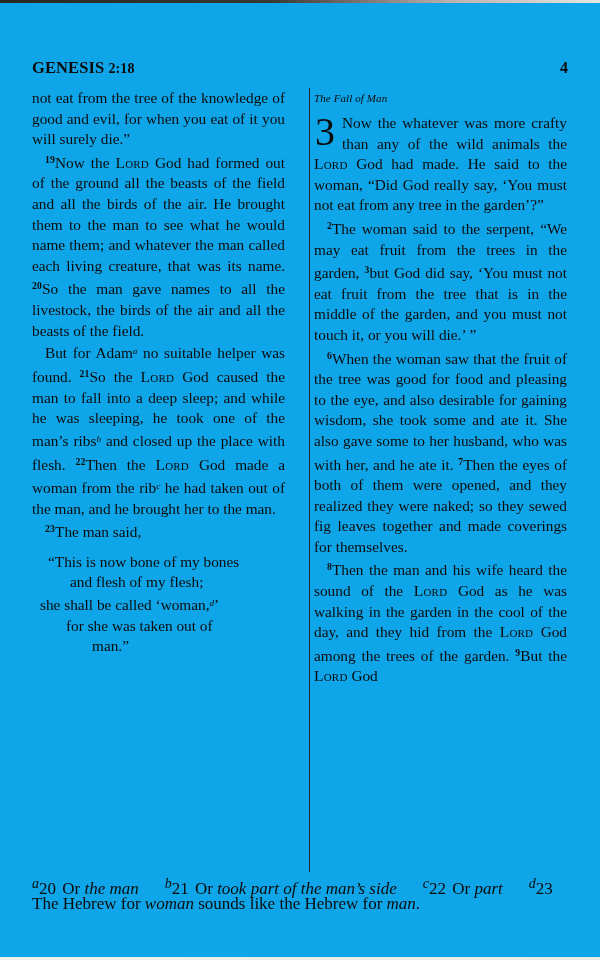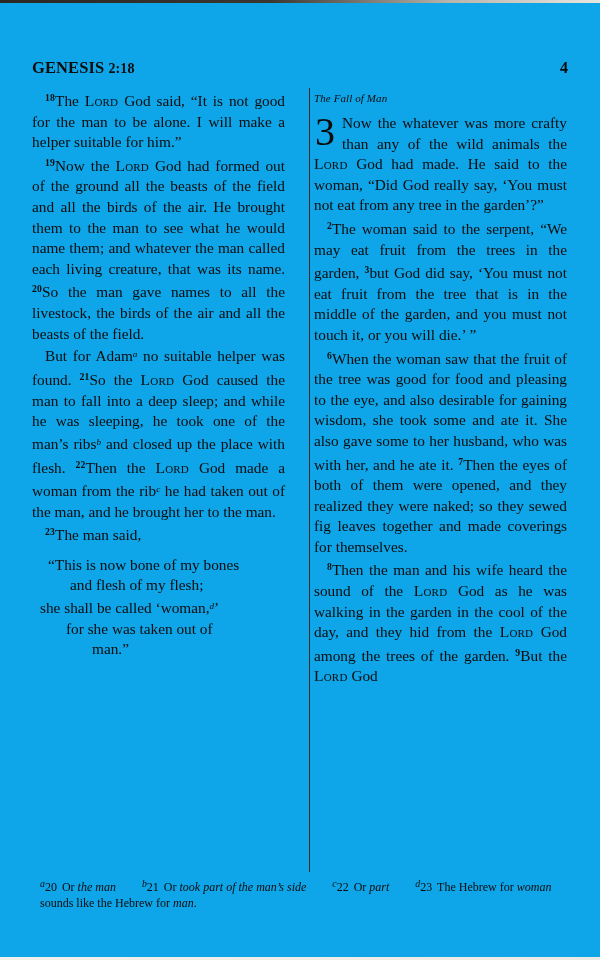--- a/index.html
+++ b/index.html
@@ -140,24 +140,23 @@
   .poetry .l3 { padding-left: 8px; }
   .poetry .l4 { padding-left: 34px; }
   .poetry .l5 { padding-left: 60px; }
 
   
   .footnotes {
     position: absolute;
     left: 32px;
     top: 876px;
     width: 536px;
-    font-size: 12px;
+    font-size: 17px;
     line-height: 15.4px;
     text-align: left;
-    margin-left: 8px;
   }
   .fn { display: inline; margin-right: 26px; white-space: normal; }
   .fn .mk {
     font-size: 0.82em;
     vertical-align: 0.42em;
     font-style: italic;
   }
   .fn .vnum { margin-right: 2px; }
   .fn i { font-style: italic; }
 </style>
@@ -173,22 +172,22 @@
     <span class="ref"><span>GENESIS</span> <span class="vs">2:18</span></span>
     <span class="pageno">4</span>
   </div>
 
   <div class="rule"></div>
 
   <div class="columns">
 
     <div class="col left">
 
-
-      <p class="ind"><span class="vn">18</span><span>The </span><span class="sc">Lord</span><span> God said, “It is not good for the man to be alone. I will make a helper suitable for him.”</span></p>
+      <p class="flush"><span>not eat from the tree of the knowledge of good and evil, for when you eat of it you will surely die.”</span></p>
+
 
       <p class="ind"><span class="vn">19</span><span>Now the </span><span class="sc">Lord</span><span> God had formed out of the ground all the beasts of the field and all the birds of the air. He brought them to the man to see what he would name them; and whatever the man called each living creature, that was its name.</span> <span class="vn">20</span><span>So the man gave names to all the livestock, the birds of the air and all the beasts of the field.</span></p>
 
       <p class="ind"><span>But for Adam</span><span class="fm">a</span><span> no suitable helper was found. </span><span class="vn">21</span><span>So the </span><span class="sc">Lord</span><span> God caused the man to fall into a deep sleep; and while he was sleeping, he took one of the man’s ribs</span><span class="fm">b</span><span> and closed up the place with flesh. </span><span class="vn">22</span><span>Then the </span><span class="sc">Lord</span><span> God made a woman from the rib</span><span class="fm">c</span><span> he had taken out of the man, and he brought her to the man.</span></p>
 
       <p class="ind"><span class="vn">23</span><span>The man said,</span></p>
 
       <div class="poetry">
         <div class="l1">“This is now bone of my bones</div>
         <div class="l2">and flesh of my flesh;</div>

